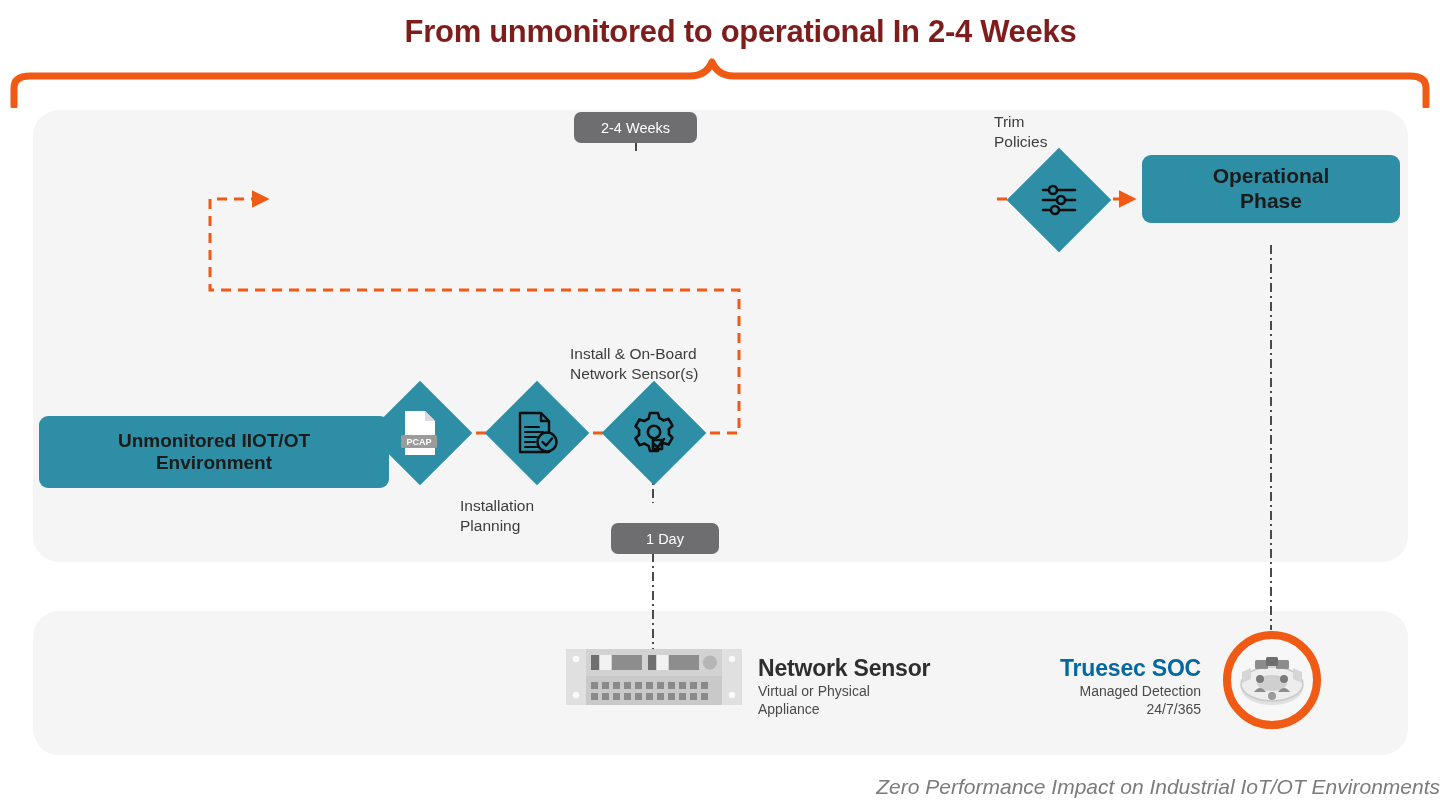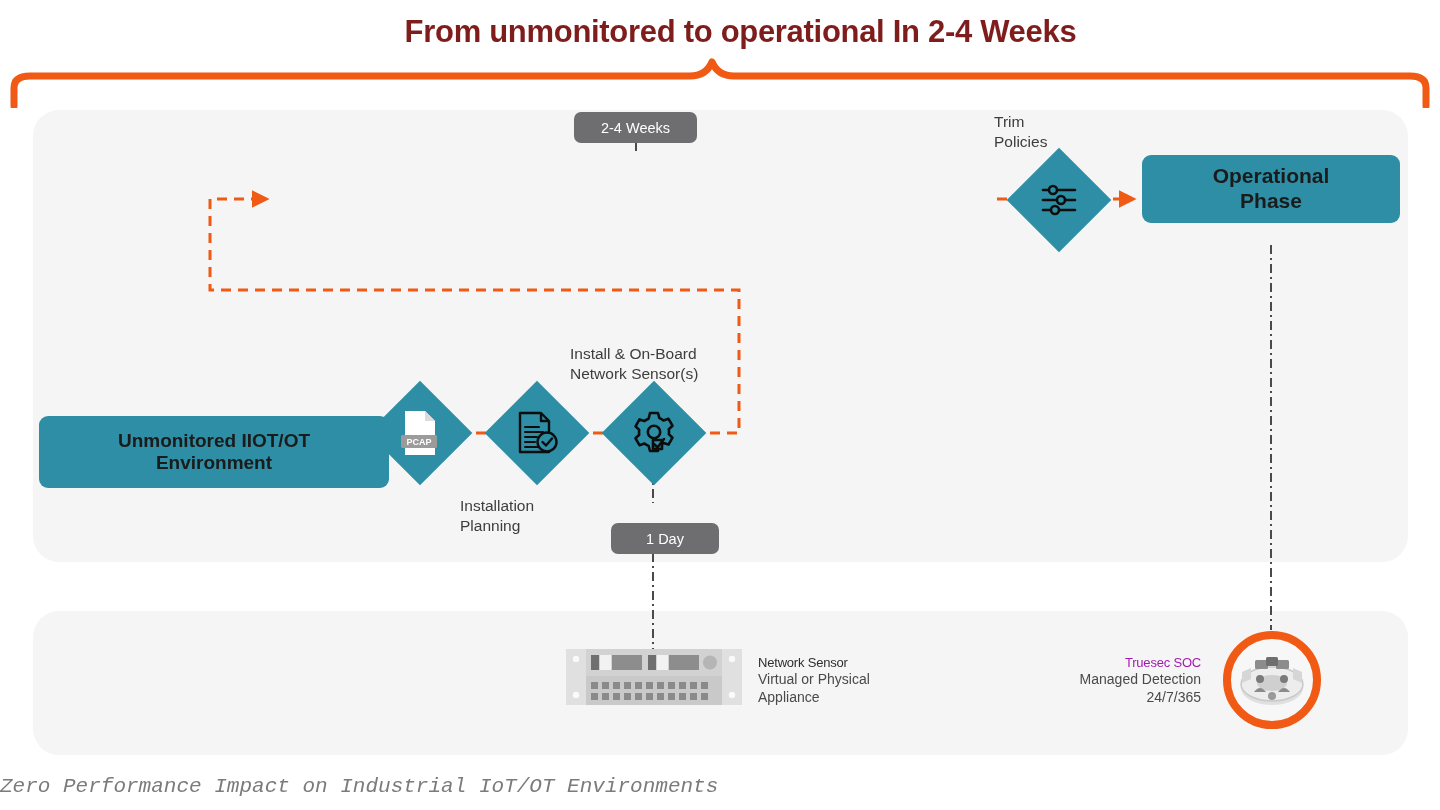--- a/index.html
+++ b/index.html
@@ -83,35 +83,35 @@
     font-size: 14.5px;
     display: flex; align-items: center; justify-content: center; margin-top: 20px;
   }
   #pill-weeks { left: 574px; top: 92px;  width: 123px; height: 31px; }
   #pill-day   { left: 611px; top: 503px; width:  108px; height: 31px; }
 
   
   #wires { position: absolute; left: 0; top: 0; width: 1440px; height: 810px; pointer-events: none; }
 
   
-  .legend-title { font-size: 13px; color: #2e2e2e; font-weight: normal; letter-spacing: -0.2px; }
+  .legend-title { font-size: 23px; color: #2e2e2e; font-weight: bold; letter-spacing: -0.2px; }
   .legend-sub   { font-size: 14px; color: #4a4a4a; line-height: 1.32; white-space: pre-line; }
 
   #legend-sensor { position: absolute; left: 758px; top: 655px; }
   #legend-soc    { position: absolute; left: 1005px; top: 655px; width: 196px; text-align: right; }
-  #legend-soc .legend-title { color: #a21caf; }
+  #legend-soc .legend-title { color: #0369a1; }
 
   #sensor-art { position: absolute; left: 565px; top: 648px; }
   #soc-badge  { position: absolute; left: 1220px; top: 628px; width: 104px; height: 104px; }
 
   
   .caption {
     position: absolute; left: 0; top: 775px; width: 1440px;
-    text-align: left;
-    font-size: 21px; font-style: italic; color: #7b7b7b; font-family: Liberation Mono, monospace;
+    text-align: right;
+    font-size: 21px; font-style: italic; color: #7b7b7b;
   }
 </style>
 </head>
 <body>
 
 <div id="stage">
 
   <div class="title">From unmonitored to operational In 2-4 Weeks</div>
 
   <svg class="brace" width="1440" height="60" viewBox="0 0 1440 60">

